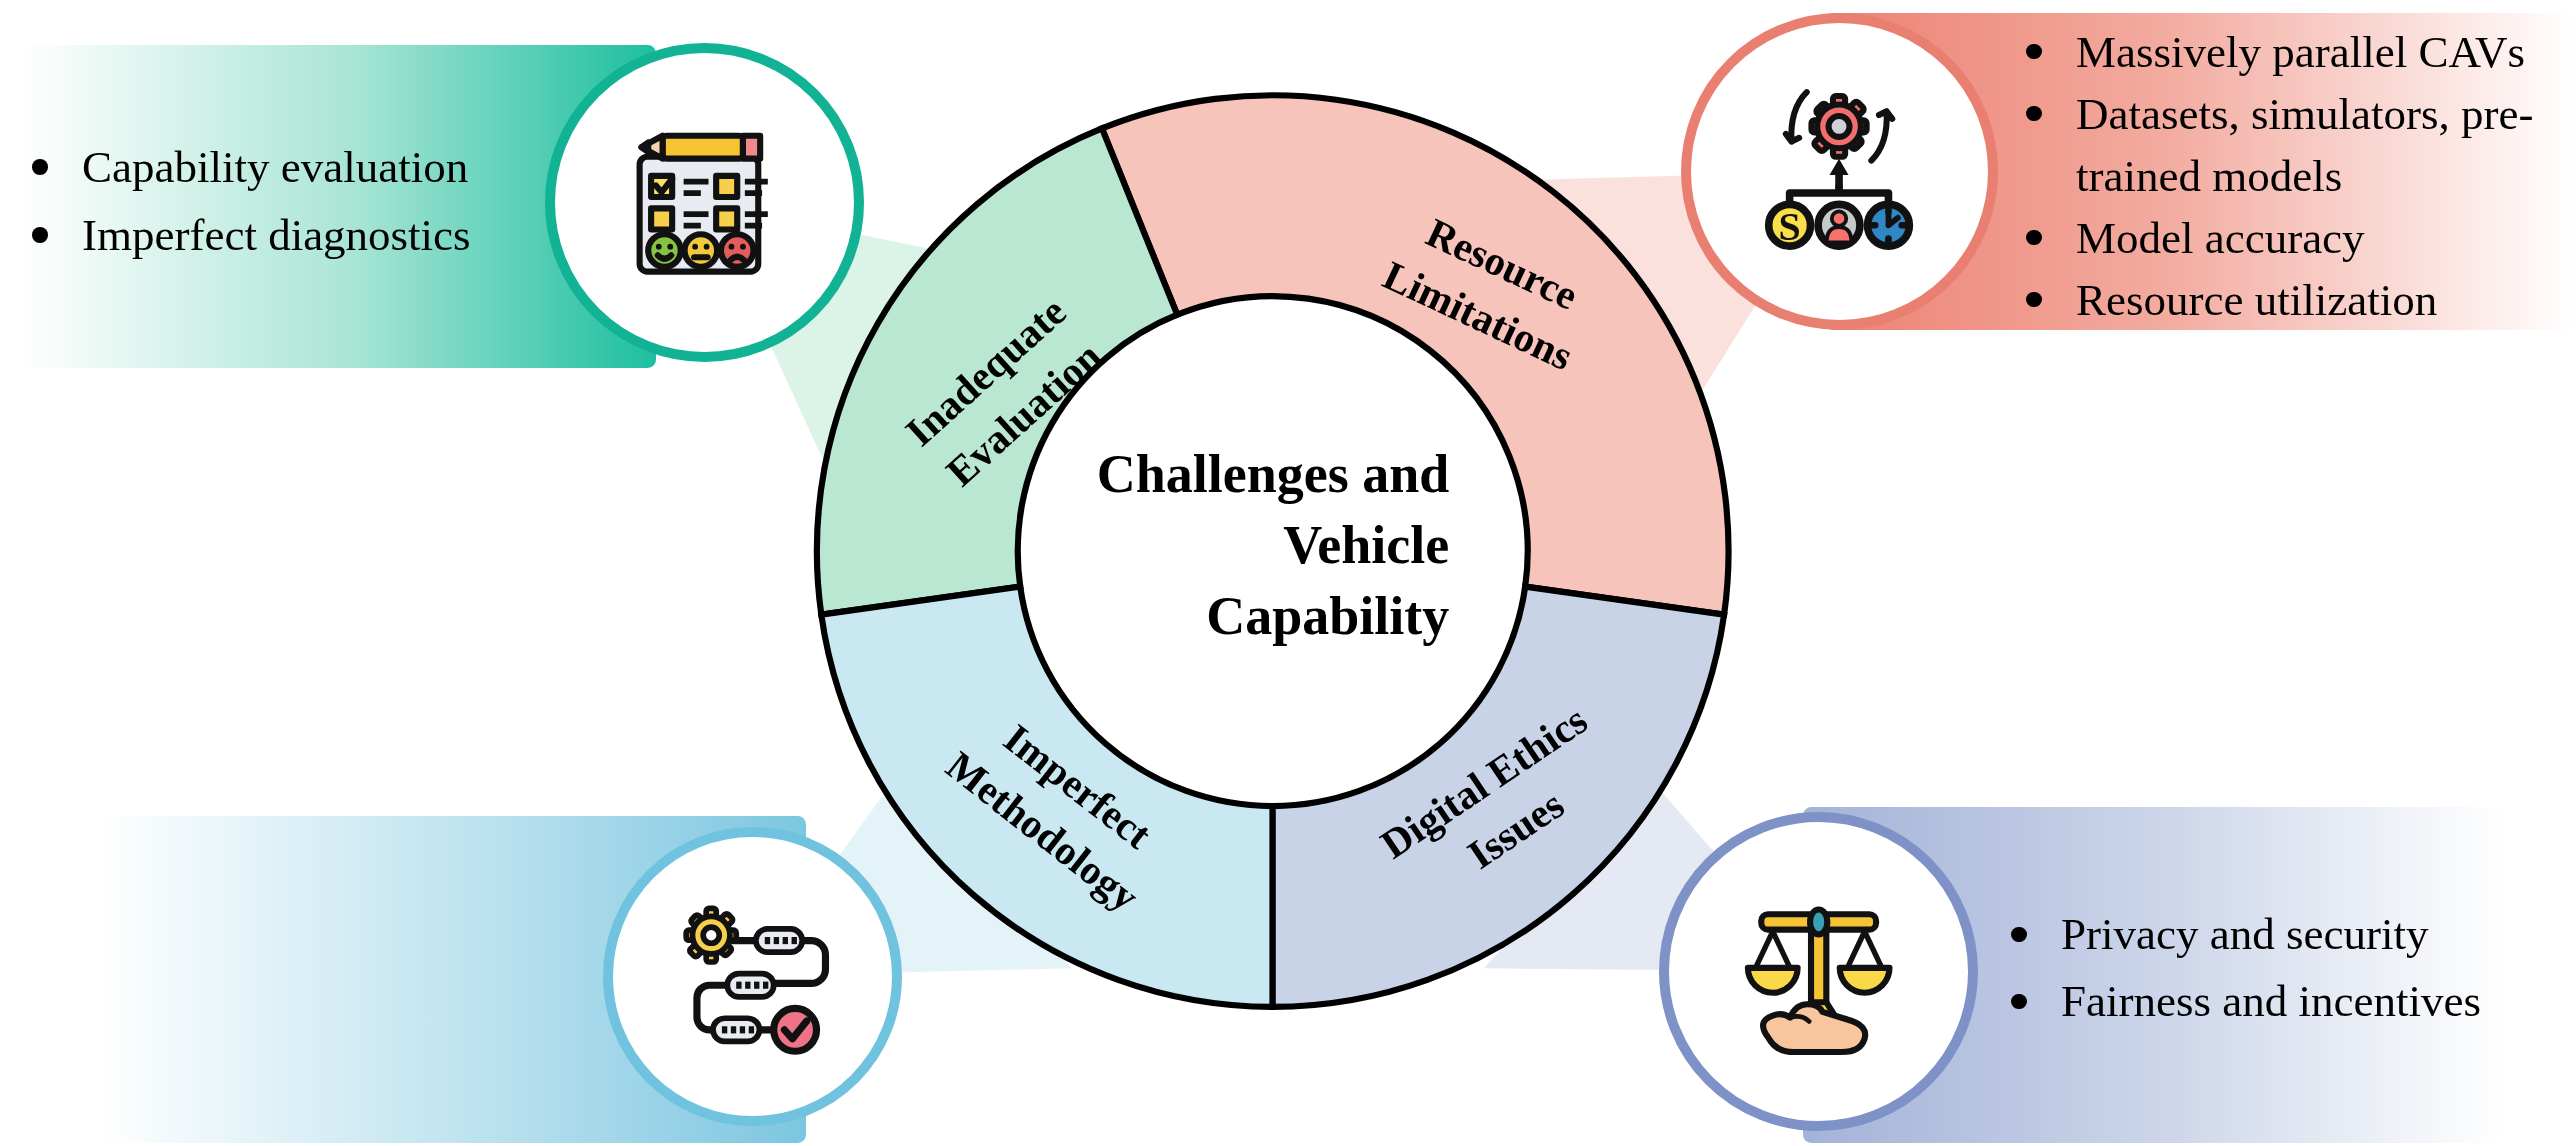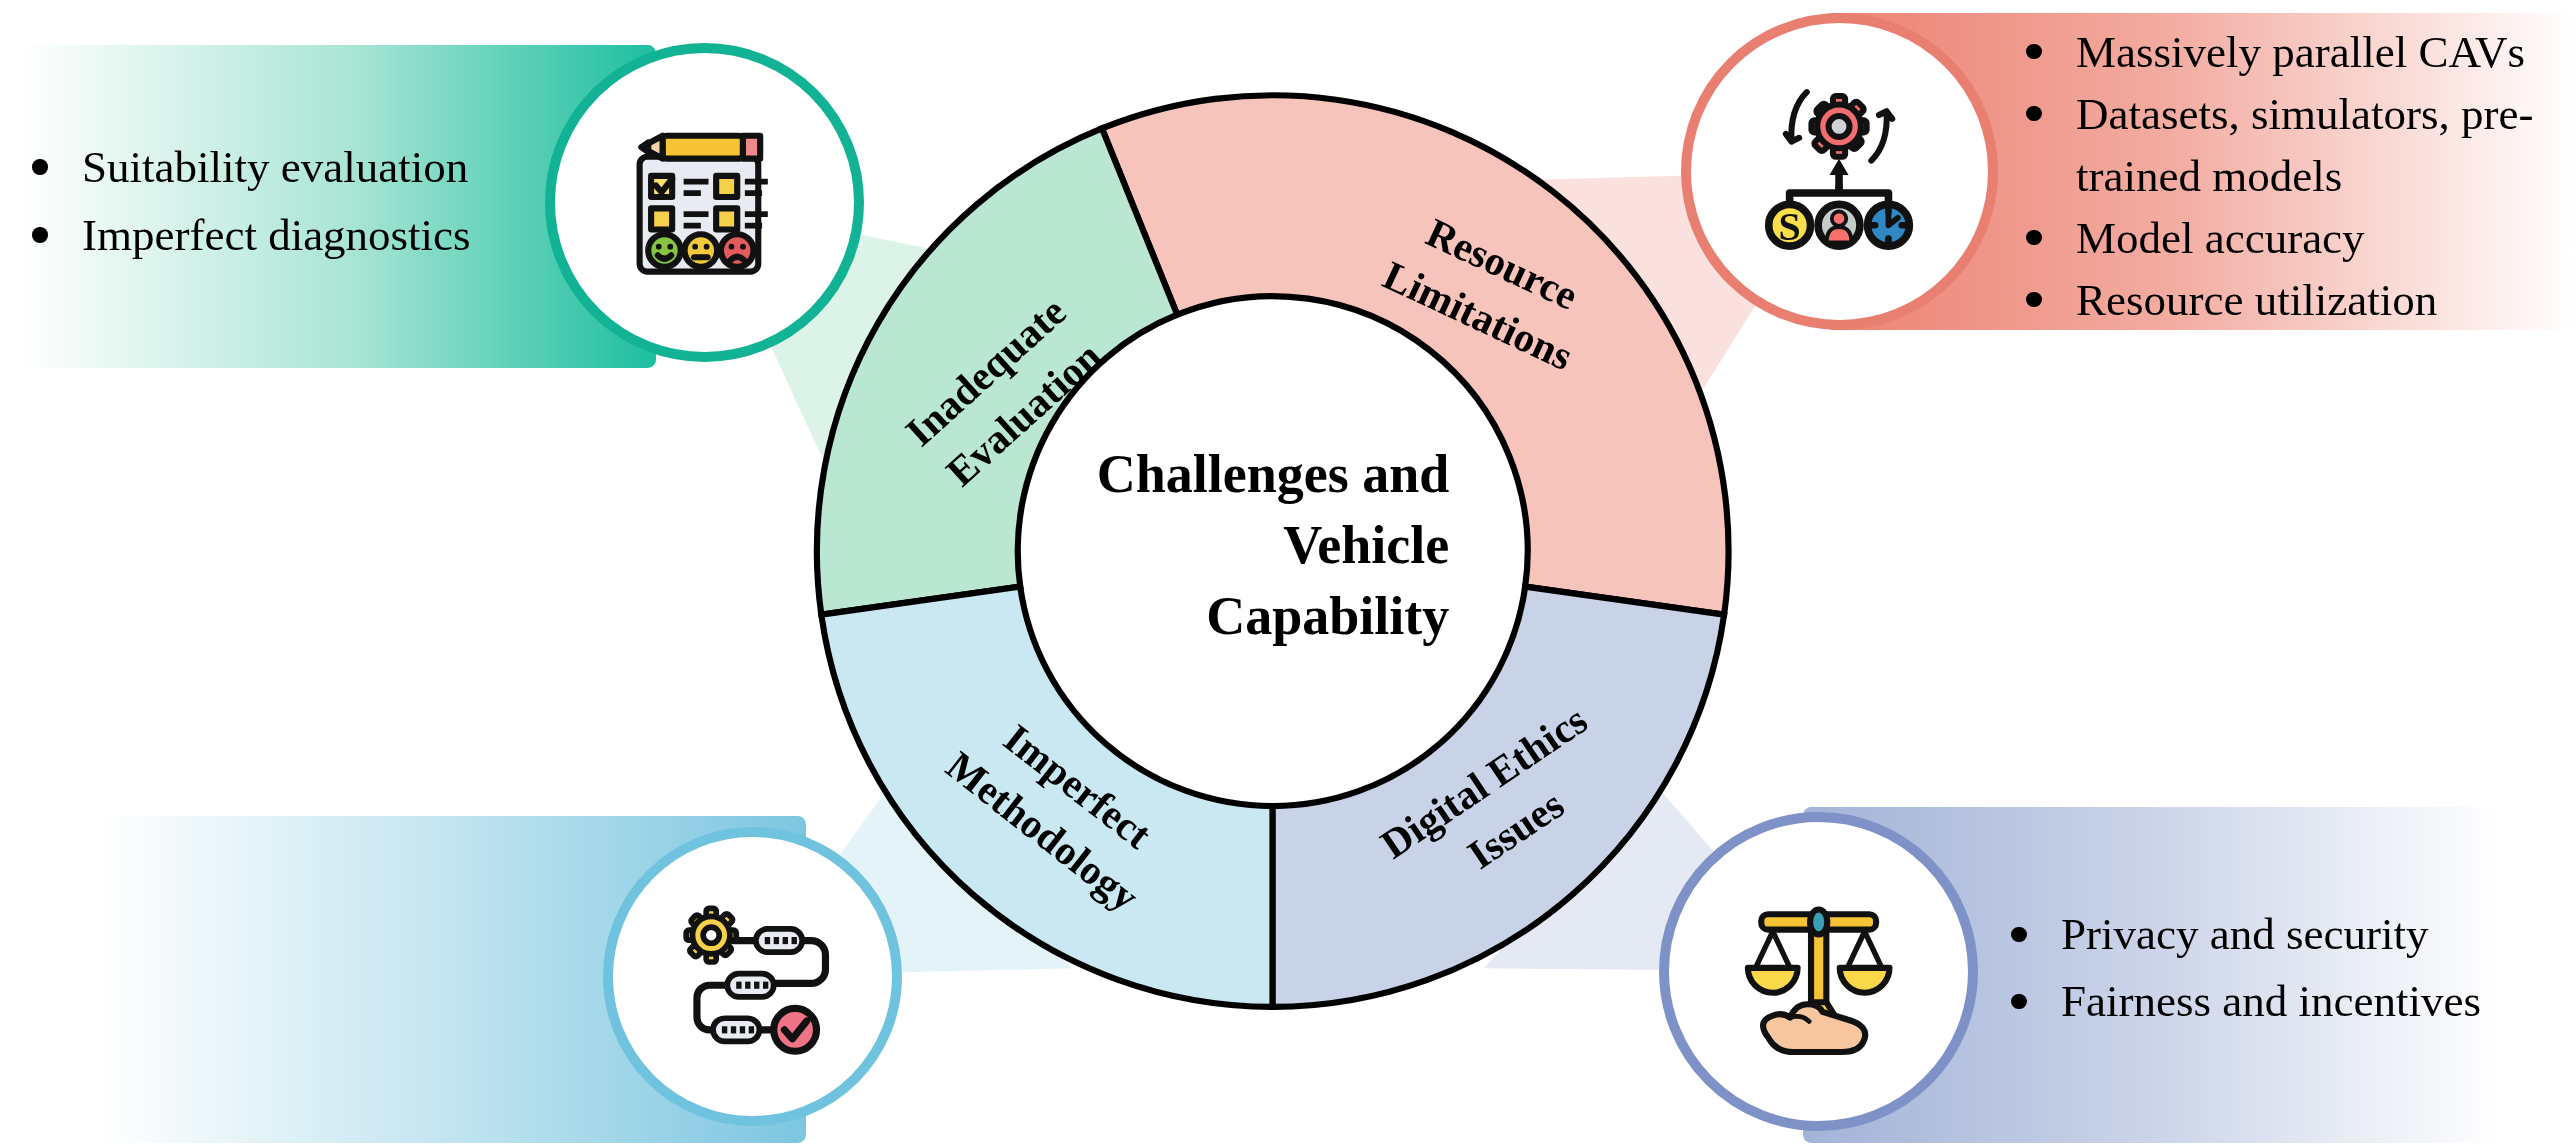--- a/index.html
+++ b/index.html
@@ -187,21 +187,21 @@
       <path d="M61,48 a12.5,12.5 0 0 0 26,0 z" fill="#f9d84a"></path>
       <rect x="46" y="27" width="8" height="40" fill="#f6c335"></rect>
       <ellipse cx="50" cy="24" rx="4.5" ry="6.5" fill="#39a0b5"></ellipse>
       <path d="M46,66 h8 l7,11 h-22 z" fill="#f9d84a"></path>
       <path d="M24,85 q-7,-9 2,-12 q5,-2 9,1 q3,-7 9,-7 q6,0 8,4 l13,4 q11,3 9,10 q-2,7 -12,7 h-25 q-9,0 -13,-7 z" fill="#f8c69e"></path>
       <path d="M35,74 q6,-2 10,2" fill="none" stroke-width="2.5"></path>
     </svg>
   </div>
 
   <ul class="bullets" id="list-tl">
-      <li>Suitability evaluation</li>
+      <li>Capability evaluation</li>
       <li>Imperfect diagnostics</li>
     </ul>
   <ul class="bullets" id="list-tr">
       <li>Massively parallel CAVs</li>
       <li>Datasets, simulators, pre-trained models</li>
       <li>Model accuracy</li>
       <li>Resource utilization</li>
     </ul>
   <ul class="bullets" id="list-br">
       <li>Privacy and security</li>

